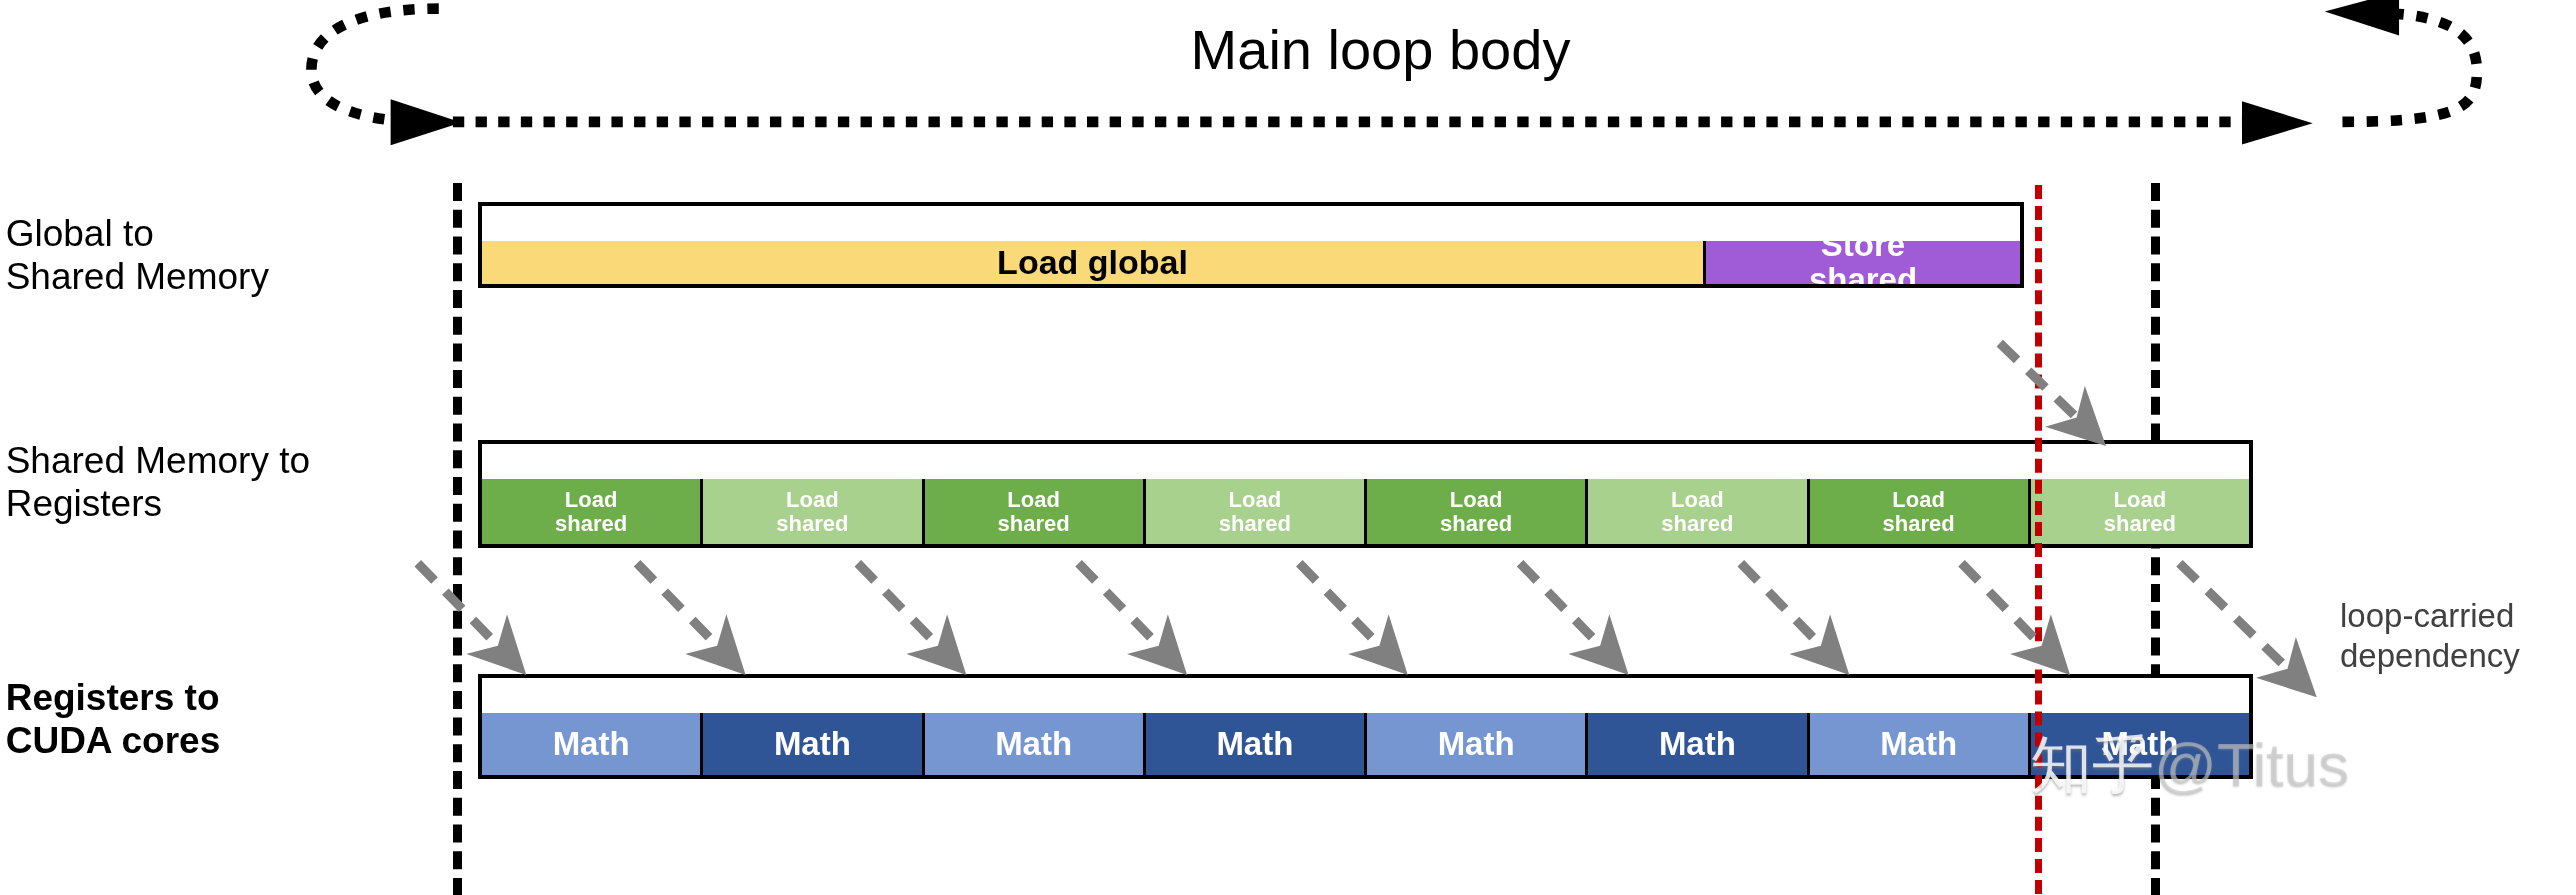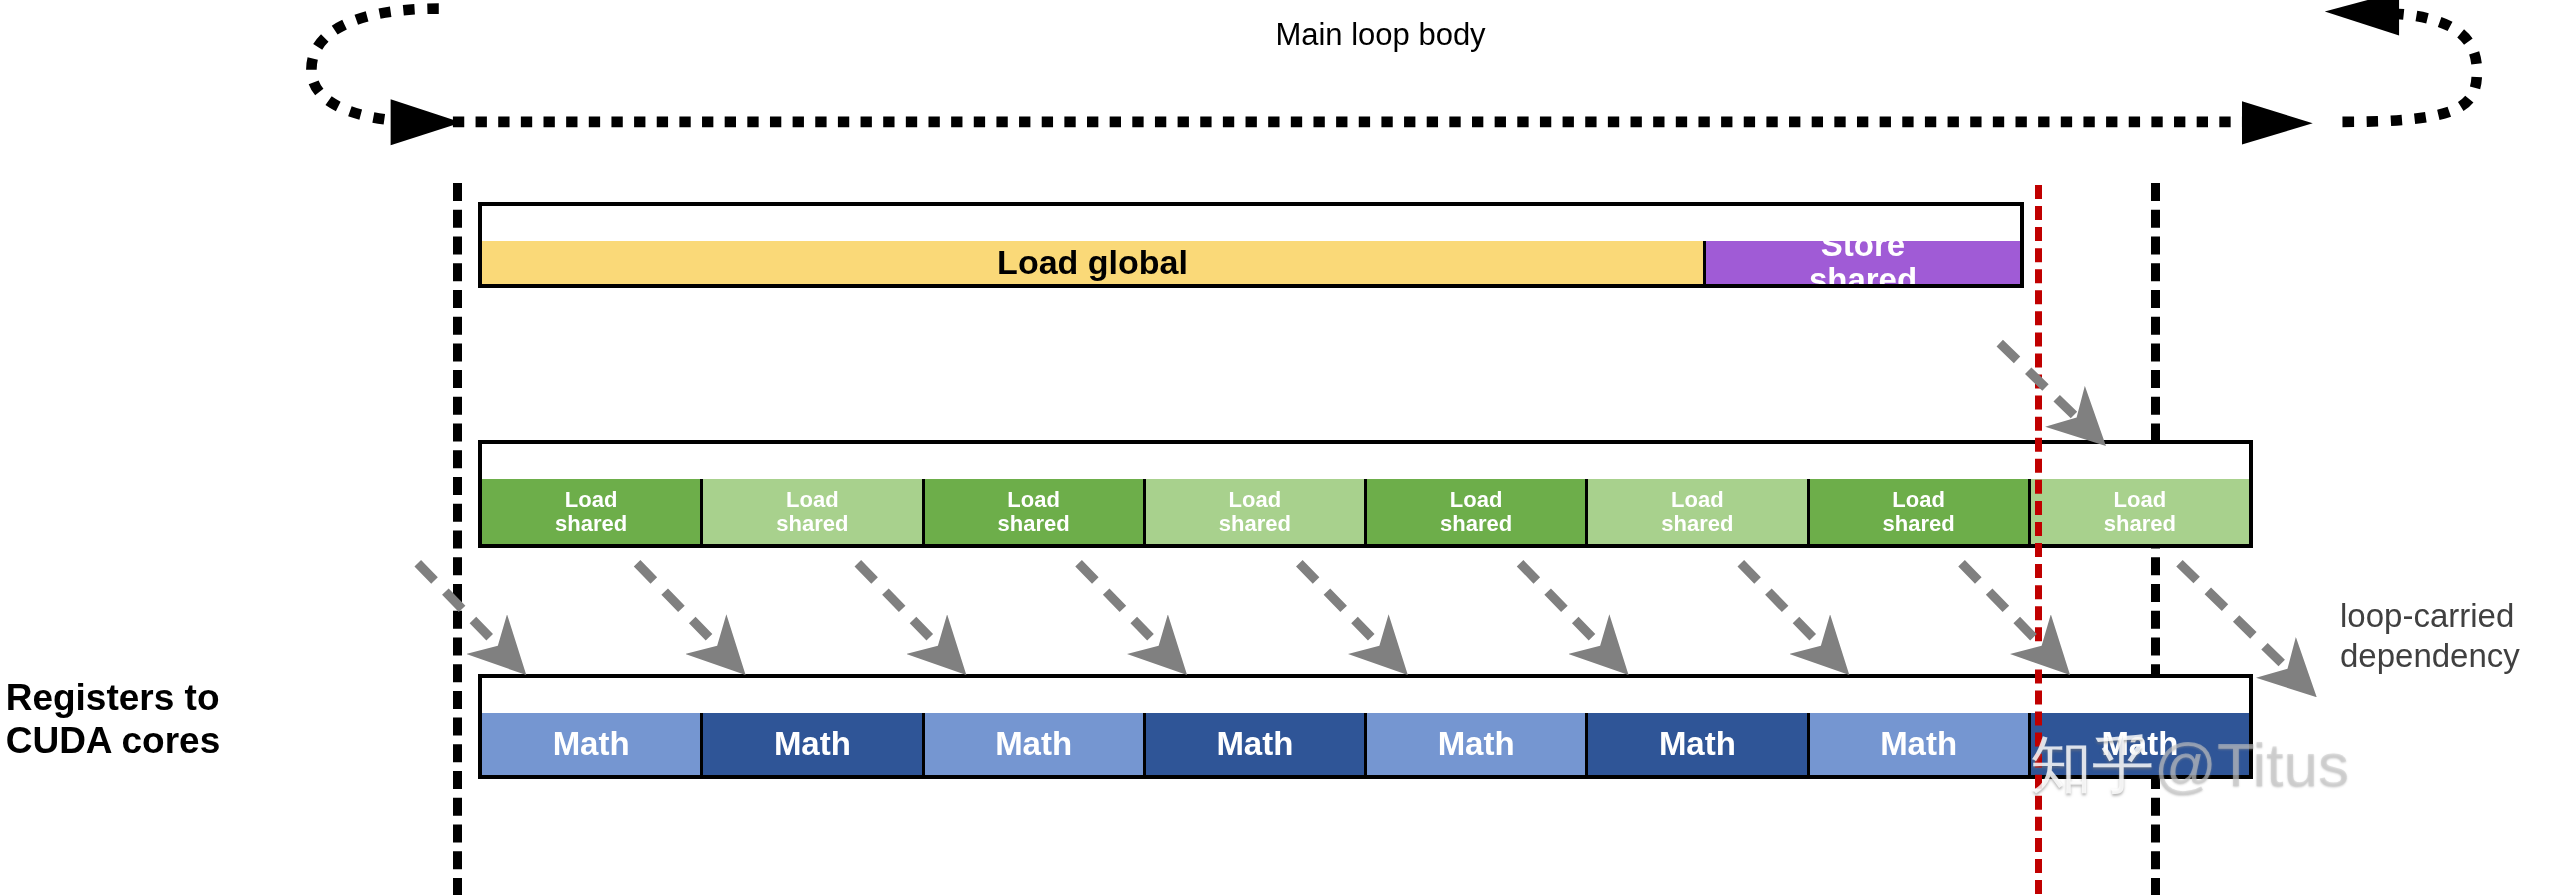--- a/index.html
+++ b/index.html
@@ -27,21 +27,21 @@
     height: 163px;
   }
 
   
   #loop-title {
     position: absolute;
     left: 1161px;
     top: 17px;
     width: 439px;
     text-align: center;
-    font-size: 31px;
+    font-size: 56px;
     color: #000000;
     letter-spacing: 0px;
     white-space: nowrap;
   }
 
   
   .row-label {
     position: absolute;
     left: 5.7px;
     width: 439px;
@@ -173,20 +173,24 @@
 
     <polygon points="3390,-12 3390,50 3285,16" fill="#000000"></polygon>
 
     <path d="M 620,12 C 500,12 440,46 440,98 C 440,146 500,168 584,172" fill="none" stroke="#000000" stroke-width="15" stroke-dasharray="16 18" stroke-linecap="butt"></path>
 
     <polygon points="552,140 652,173 552,205" fill="#000000"></polygon>
   </svg>
 
   <div id="loop-title">Main loop body</div>
 
+  <div class="row-label" id="label-row-0" style="white-space: pre-line;">Global to
+Shared Memory</div>
+  <div class="row-label" id="label-row-1" style="white-space: pre-line;">Shared Memory to
+Registers</div>
   <div class="row-label" id="label-row-2" style="white-space: pre-line; font-weight: bold;">Registers to
 CUDA cores</div>
 
   <div class="vline vline-black" id="vline-left"></div>
   <div class="vline vline-black" id="vline-right"></div>
 
   <div class="row" id="row-global">
       <div class="cell cell-load-global" style="flex: 14 0 0px; background: rgb(250, 217, 120); color: rgb(0, 0, 0);">Load global</div>
       <div class="cell cell-store-shared" style="flex: 3.6 0 0px; background: rgb(160, 91, 214); color: rgb(255, 255, 255); text-align: center;">Store
 shared</div>

